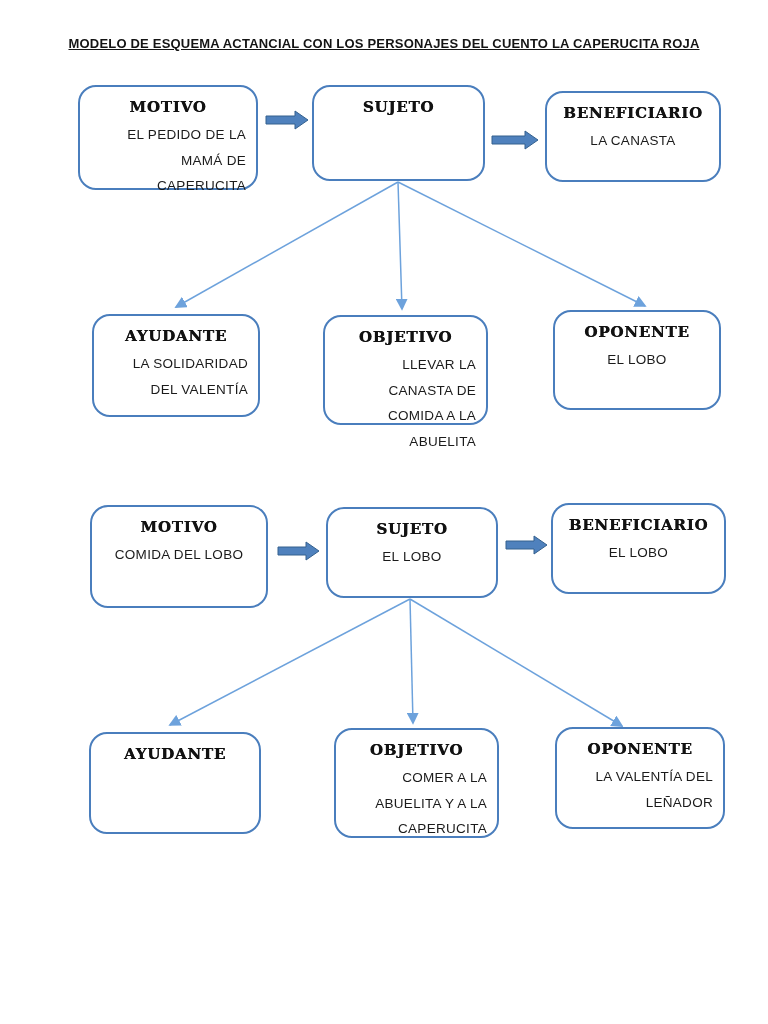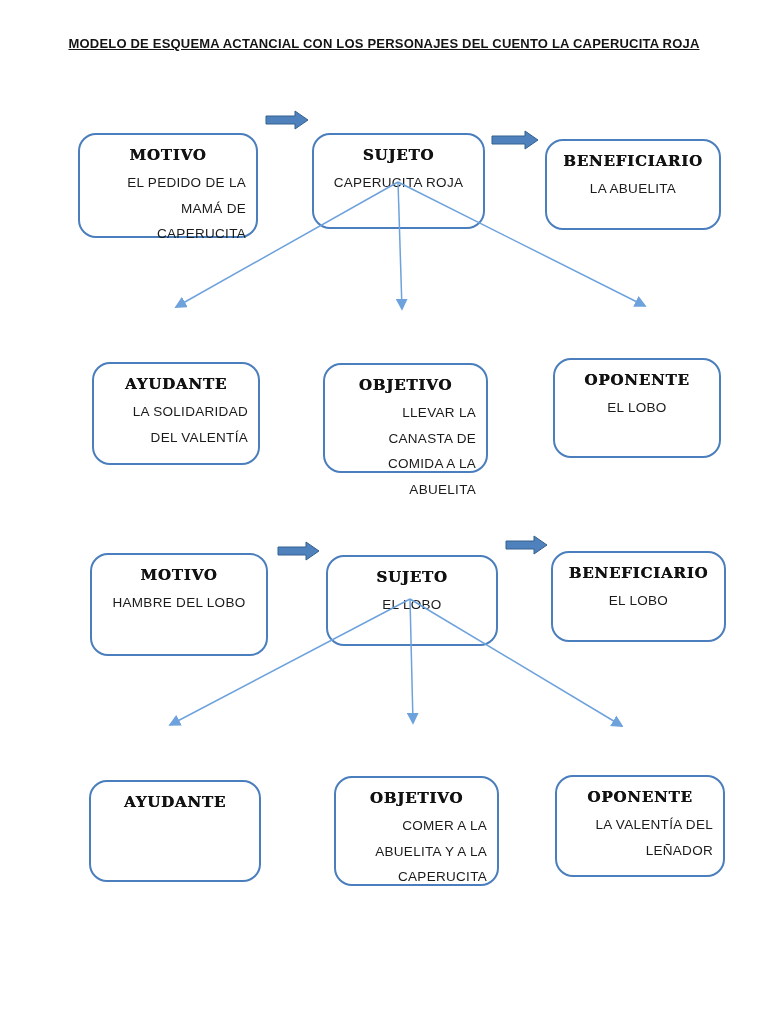--- a/index.html
+++ b/index.html
@@ -19,21 +19,20 @@
     position:absolute;left:0;top:36px;width:768px;text-align:center;
     font-size:13px;font-weight:bold;letter-spacing:0.2px;
     text-decoration:underline;color:#141414;
   }
   .box{
     position:absolute;background:#ffffff;
     border:2px solid var(--box-border,#4a7ebd);
     border-radius:18px;box-sizing:border-box;
     display:flex;flex-direction:column;align-items:center;
     padding:11px 10px 4px 10px;
-    margin-top:48px;
   }
   .box-role{
     font-family:"DejaVu Serif",serif;font-weight:bold;
     font-size:15px;letter-spacing:0.8px;color:#121212;
     text-shadow:0.4px 0 0 #121212;
     margin-bottom:6px;white-space:nowrap;
   }
   .box-text{
     font-size:13.5px;line-height:1.9;letter-spacing:0.3px;
     text-align:right;color:#1b1b1b;
@@ -50,46 +49,45 @@
 
   <div class="doc-title">MODELO DE ESQUEMA ACTANCIAL CON LOS PERSONAJES DEL CUENTO LA CAPERUCITA ROJA</div>
 
   <div class="box" style="left:78px;top:85px;width:180px;height:105px">
     <div class="box-role">MOTIVO</div>
     <div class="box-text">EL PEDIDO DE LA MAMÁ DE CAPERUCITA</div>
   </div>
 
   <div class="box" style="left:312px;top:85px;width:173px;height:96px">
     <div class="box-role">SUJETO</div>
-    <div class="box-text">CAPERUCITA ROJA</div>
   </div>
 
   <div class="box" style="left:545px;top:91px;width:176px;height:91px">
     <div class="box-role">BENEFICIARIO</div>
-    <div class="box-text">LA ABUELITA</div>
+    <div class="box-text">LA CANASTA</div>
   </div>
 
   <div class="box" style="left:92px;top:314px;width:168px;height:103px">
     <div class="box-role">AYUDANTE</div>
     <div class="box-text">LA SOLIDARIDAD DEL VALENTÍA</div>
   </div>
 
   <div class="box" style="left:323px;top:315px;width:165px;height:110px">
     <div class="box-role">OBJETIVO</div>
     <div class="box-text">LLEVAR LA CANASTA DE COMIDA A LA ABUELITA</div>
   </div>
 
   <div class="box" style="left:553px;top:310px;width:168px;height:100px">
     <div class="box-role">OPONENTE</div>
     <div class="box-text">EL LOBO</div>
   </div>
 
   <div class="box" style="left:90px;top:505px;width:178px;height:103px">
     <div class="box-role">MOTIVO</div>
-    <div class="box-text">HAMBRE DEL LOBO</div>
+    <div class="box-text">COMIDA DEL LOBO</div>
   </div>
 
   <div class="box" style="left:326px;top:507px;width:172px;height:91px">
     <div class="box-role">SUJETO</div>
     <div class="box-text">EL LOBO</div>
   </div>
 
   <div class="box" style="left:551px;top:503px;width:175px;height:91px">
     <div class="box-role">BENEFICIARIO</div>
     <div class="box-text">EL LOBO</div>

